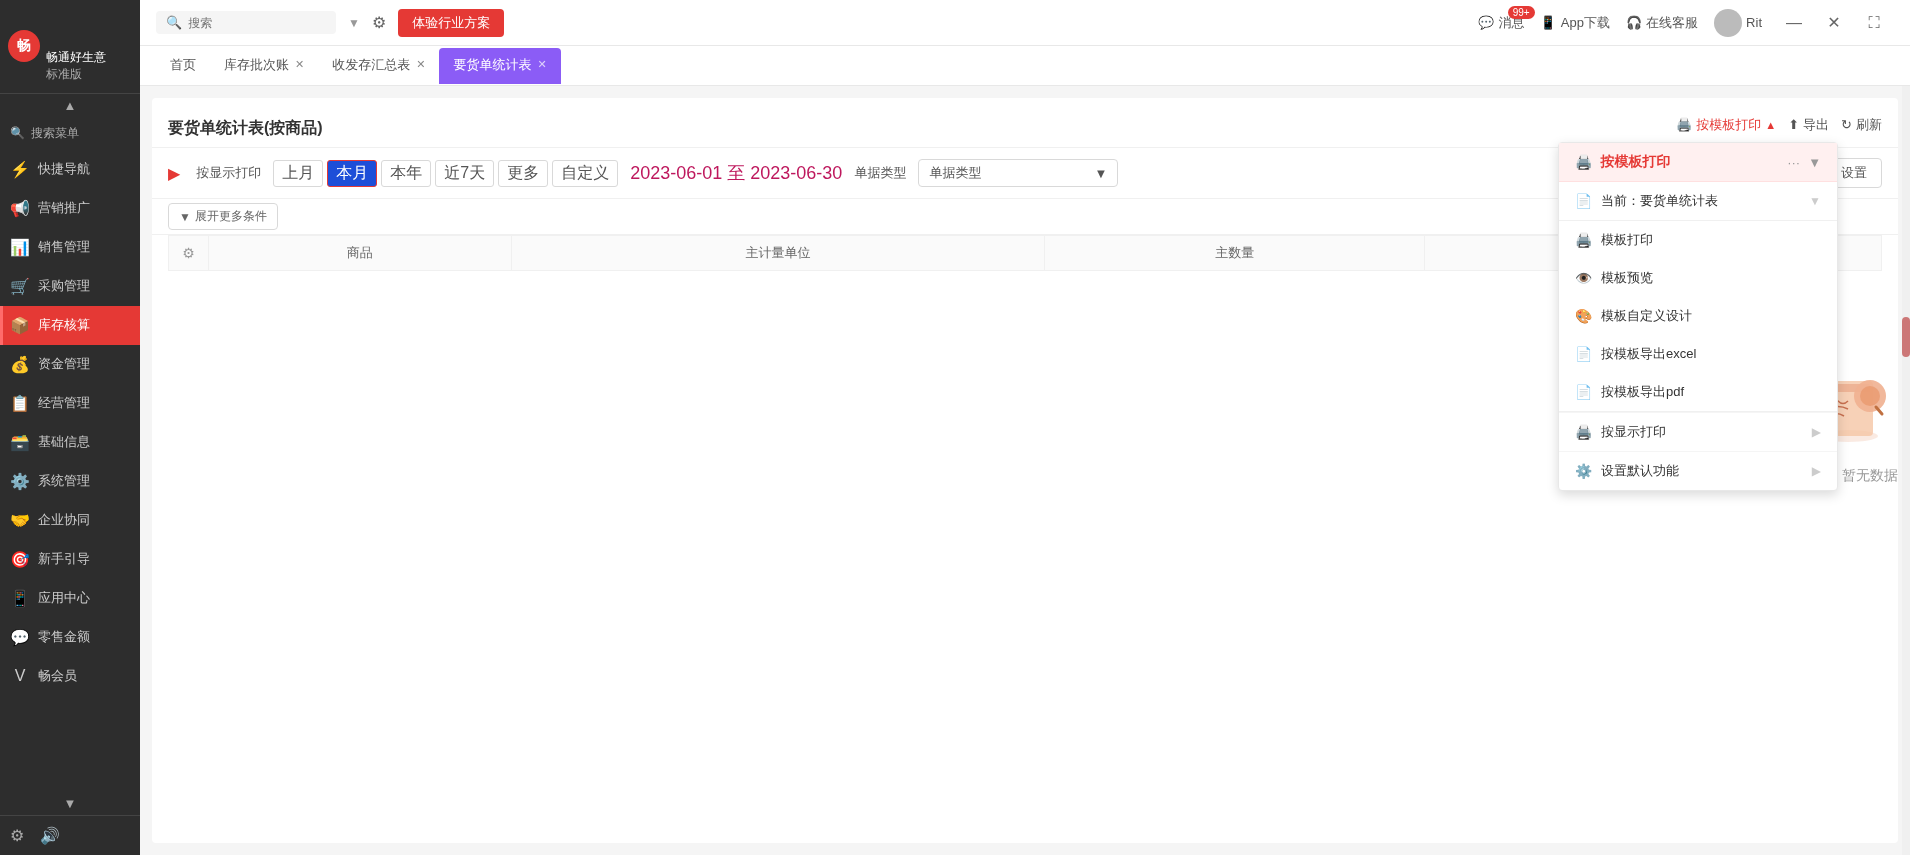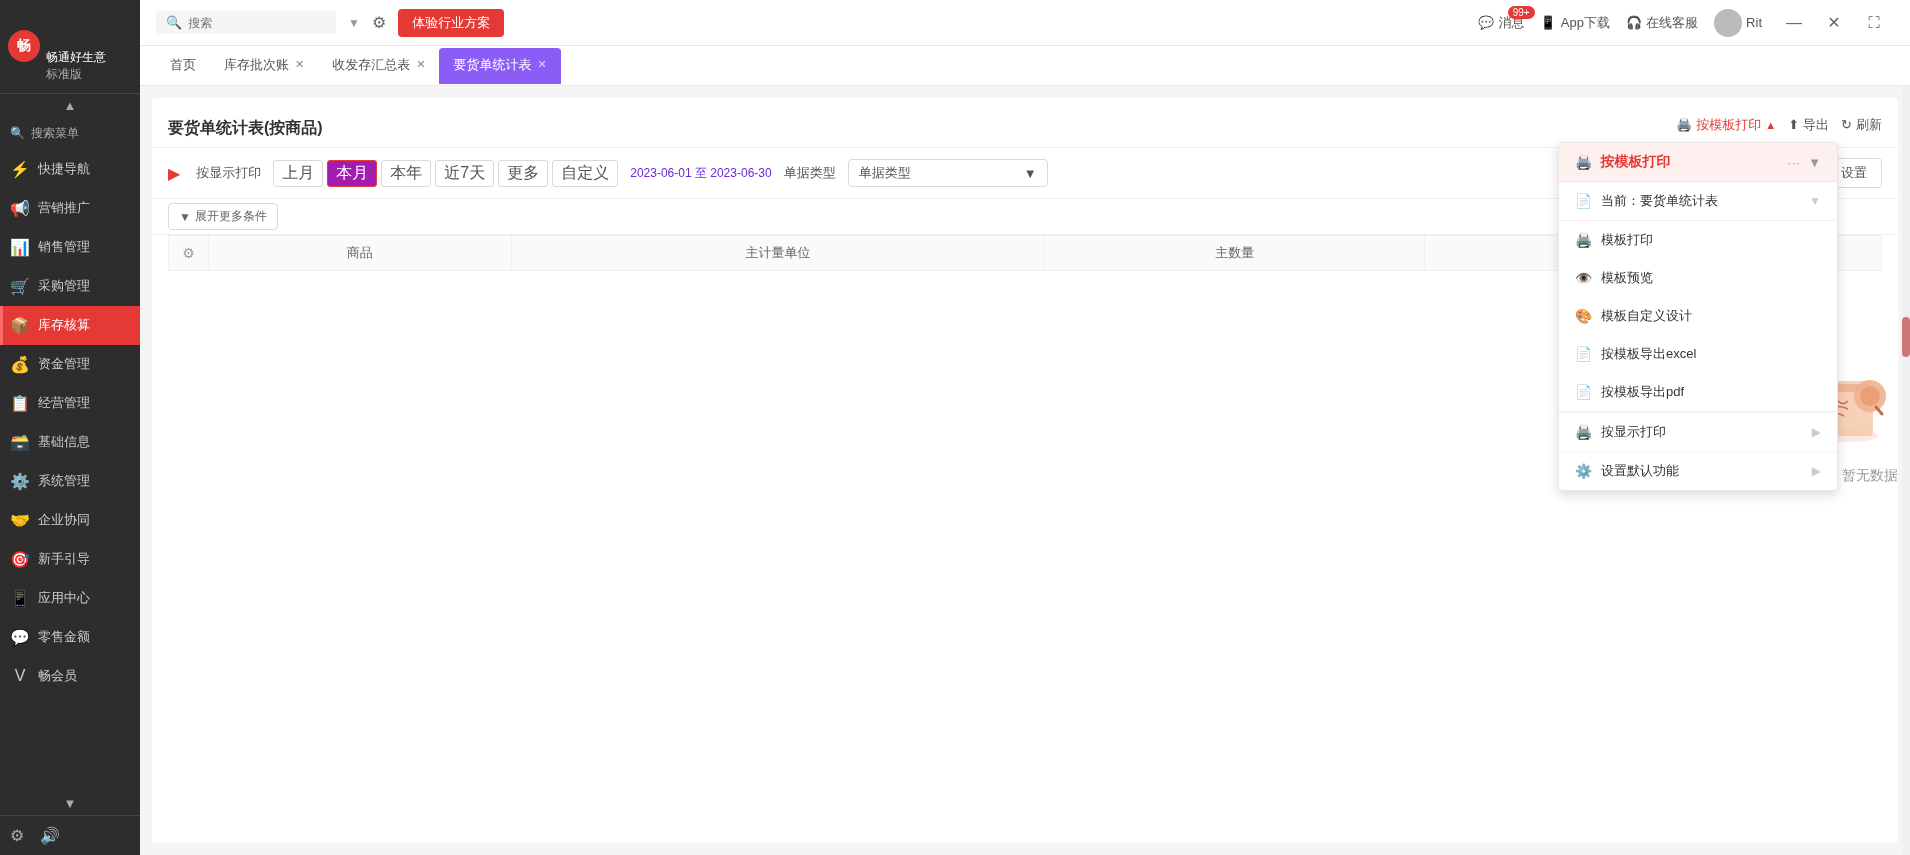--- a/index.html
+++ b/index.html
@@ -245,22 +245,22 @@
     .date-btns { display: flex; align-items: center; gap: 4px; }
     .date-btn {
       padding: 2px 8px;
       border: 1px solid #d9d9d9;
       border-radius: 3px;
       background: #fff;
       cursor: pointer;
       font-size: 16px;
       color: #555;
     }
-    .date-btn.active { background: #a21caf; color: white; border-color: #e53935; }
-    .date-range { font-size: 12px; color: #6d28d9; }
+    .date-btn.active { background: #1d4ed8; color: white; border-color: #e53935; }
+    .date-range { font-size: 18px; color: #be185d; }
     .filter-type-select {
       display: flex;
       align-items: center;
       gap: 4px;
       border: 1px solid #d9d9d9;
       border-radius: 4px;
       padding: 4px 10px;
       cursor: pointer;
       font-size: 13px;
       color: #555;

